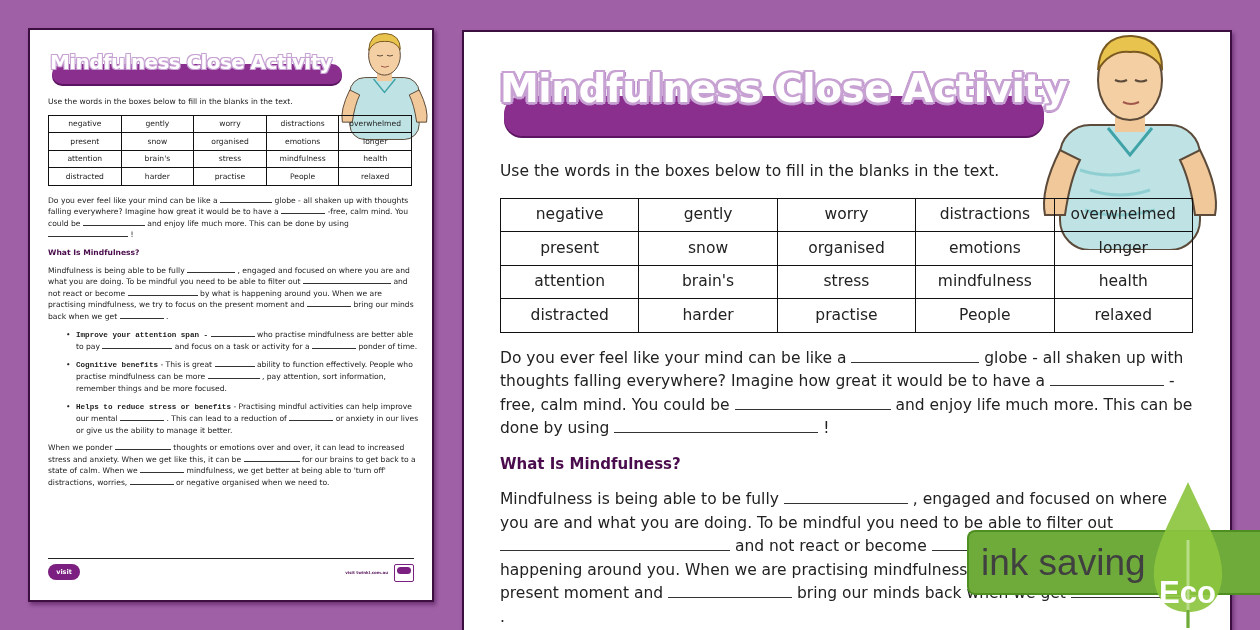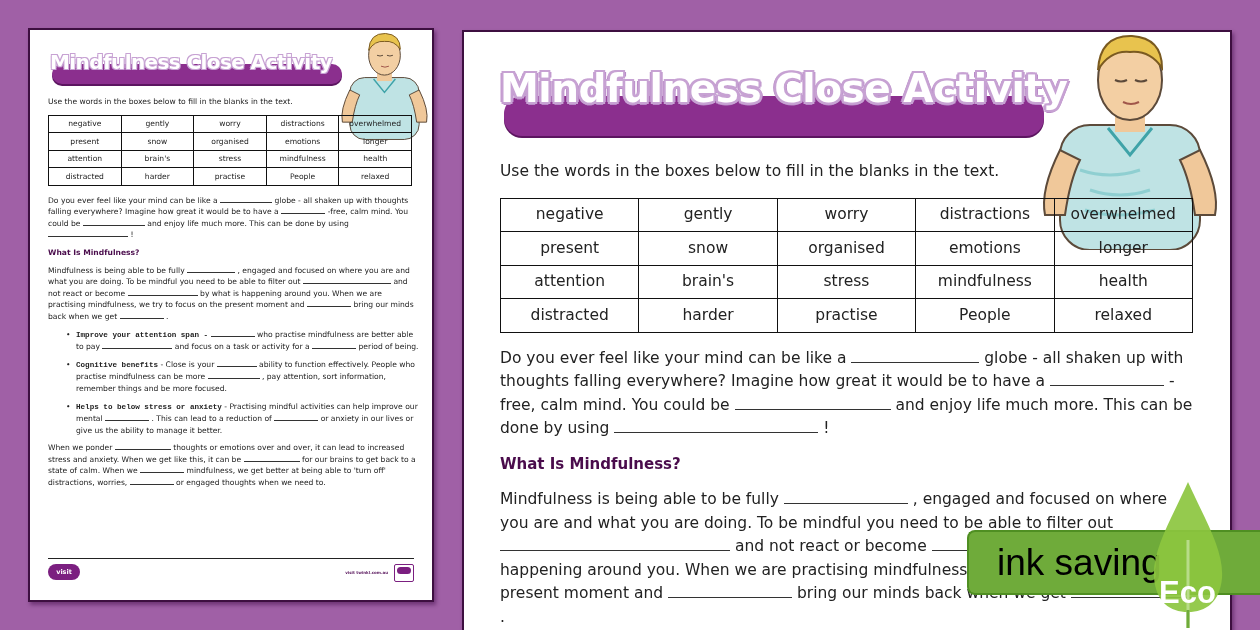--- a/index.html
+++ b/index.html
@@ -103,21 +103,21 @@
   }
   .badge::before { content: ""; position: absolute; left: 2px; top: 2px; width: 14px; height: 7px; background: #7b1f80; border-radius: 4px; }
 
   
   .eco-bar {
     position: absolute; left: 967px; top: 530px; width: 293px; height: 65px;
     background: #6fab3a; border: 2px solid #4f8f22; border-right: none;
     border-radius: 8px 0 0 8px;
   }
   .eco-label {
-    position: absolute; left: 28px; top: 6px; color: #000000;
+    position: absolute; left: 12px; top: 6px; color: #404040;
     font-family: "Liberation Sans", sans-serif; font-size: 37px; line-height: 50px;
   }
   .leaf { position: absolute; left: 1150px; top: 480px; width: 76px; height: 150px; }
   .eco-word {
     position: absolute; left: 1159px; top: 539px; color: #fff;
     font-family: "Liberation Sans", sans-serif; font-weight: bold; font-size: 31px; line-height: 44px; margin-top: 32px;
   }
 </style>
 </head>
 <body>
@@ -203,50 +203,50 @@
     </p>
 
     <ul class="bens">
       <li>
         <b>Improve your attention span -</b>
         <span class="blank" style="width:44px"></span>
         <span>who practise mindfulness are better able to pay</span>
         <span class="blank" style="width:70px"></span>
         <span>and focus on a task or activity for a</span>
         <span class="blank" style="width:44px"></span>
-        <span>period of being.</span>
+        <span>ponder of time.</span>
       </li>
       <li>
         <b>Cognitive benefits</b>
-        <span>- Close is your</span>
+        <span>- This is great</span>
         <span class="blank" style="width:40px"></span>
         <span>ability to function effectively. People who practise mindfulness can be more</span>
         <span class="blank" style="width:52px"></span>
         <span>, pay attention, sort information, remember things and be more focused.</span>
       </li>
       <li>
-        <b>Helps to below stress or anxiety</b>
+        <b>Helps to reduce stress or benefits</b>
         <span>- Practising mindful activities can help improve our mental</span>
         <span class="blank" style="width:44px"></span>
         <span>. This can lead to a reduction of</span>
         <span class="blank" style="width:44px"></span>
         <span>or anxiety in our lives or give us the ability to manage it better.</span>
       </li>
     </ul>
 
     <p class="para">
       <span>When we ponder</span>
       <span class="blank" style="width:56px"></span>
       <span>thoughts or emotions over and over, it can lead to increased stress and anxiety. When we get like this, it can be</span>
       <span class="blank" style="width:56px"></span>
       <span>for our brains to get back to a state of calm. When we</span>
       <span class="blank" style="width:44px"></span>
       <span>mindfulness, we get better at being able to 'turn off' distractions, worries,</span>
       <span class="blank" style="width:44px"></span>
-      <span>or engaged thoughts when we need to.</span>
+      <span>or negative organised when we need to.</span>
     </p>
   </div>
 
   <div class="footer-line"></div>
   <div class="logo">visit</div>
   <div class="footer-url">visit twinkl.com.au</div>
   <div class="badge"></div>
 </div>
 
 <div class="page" id="main">

